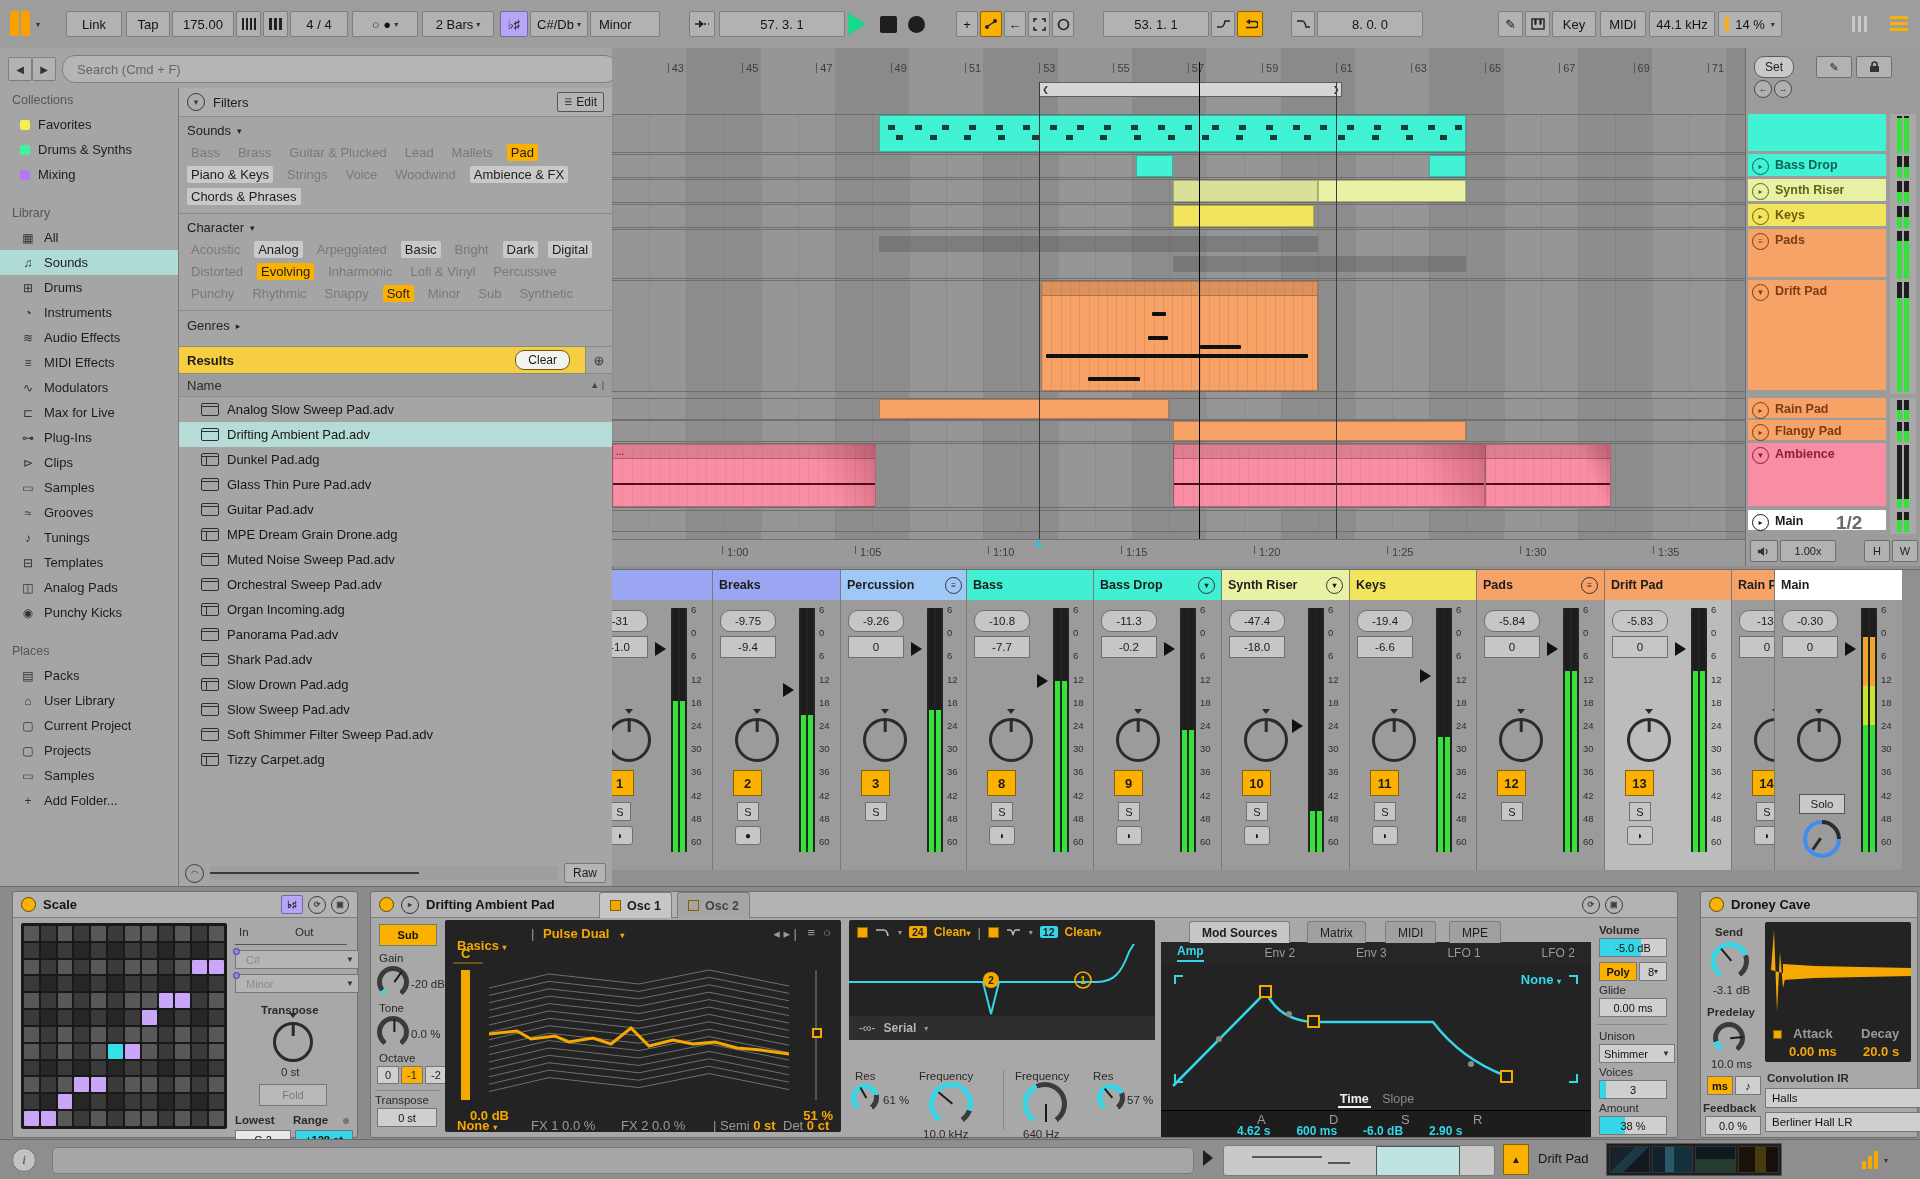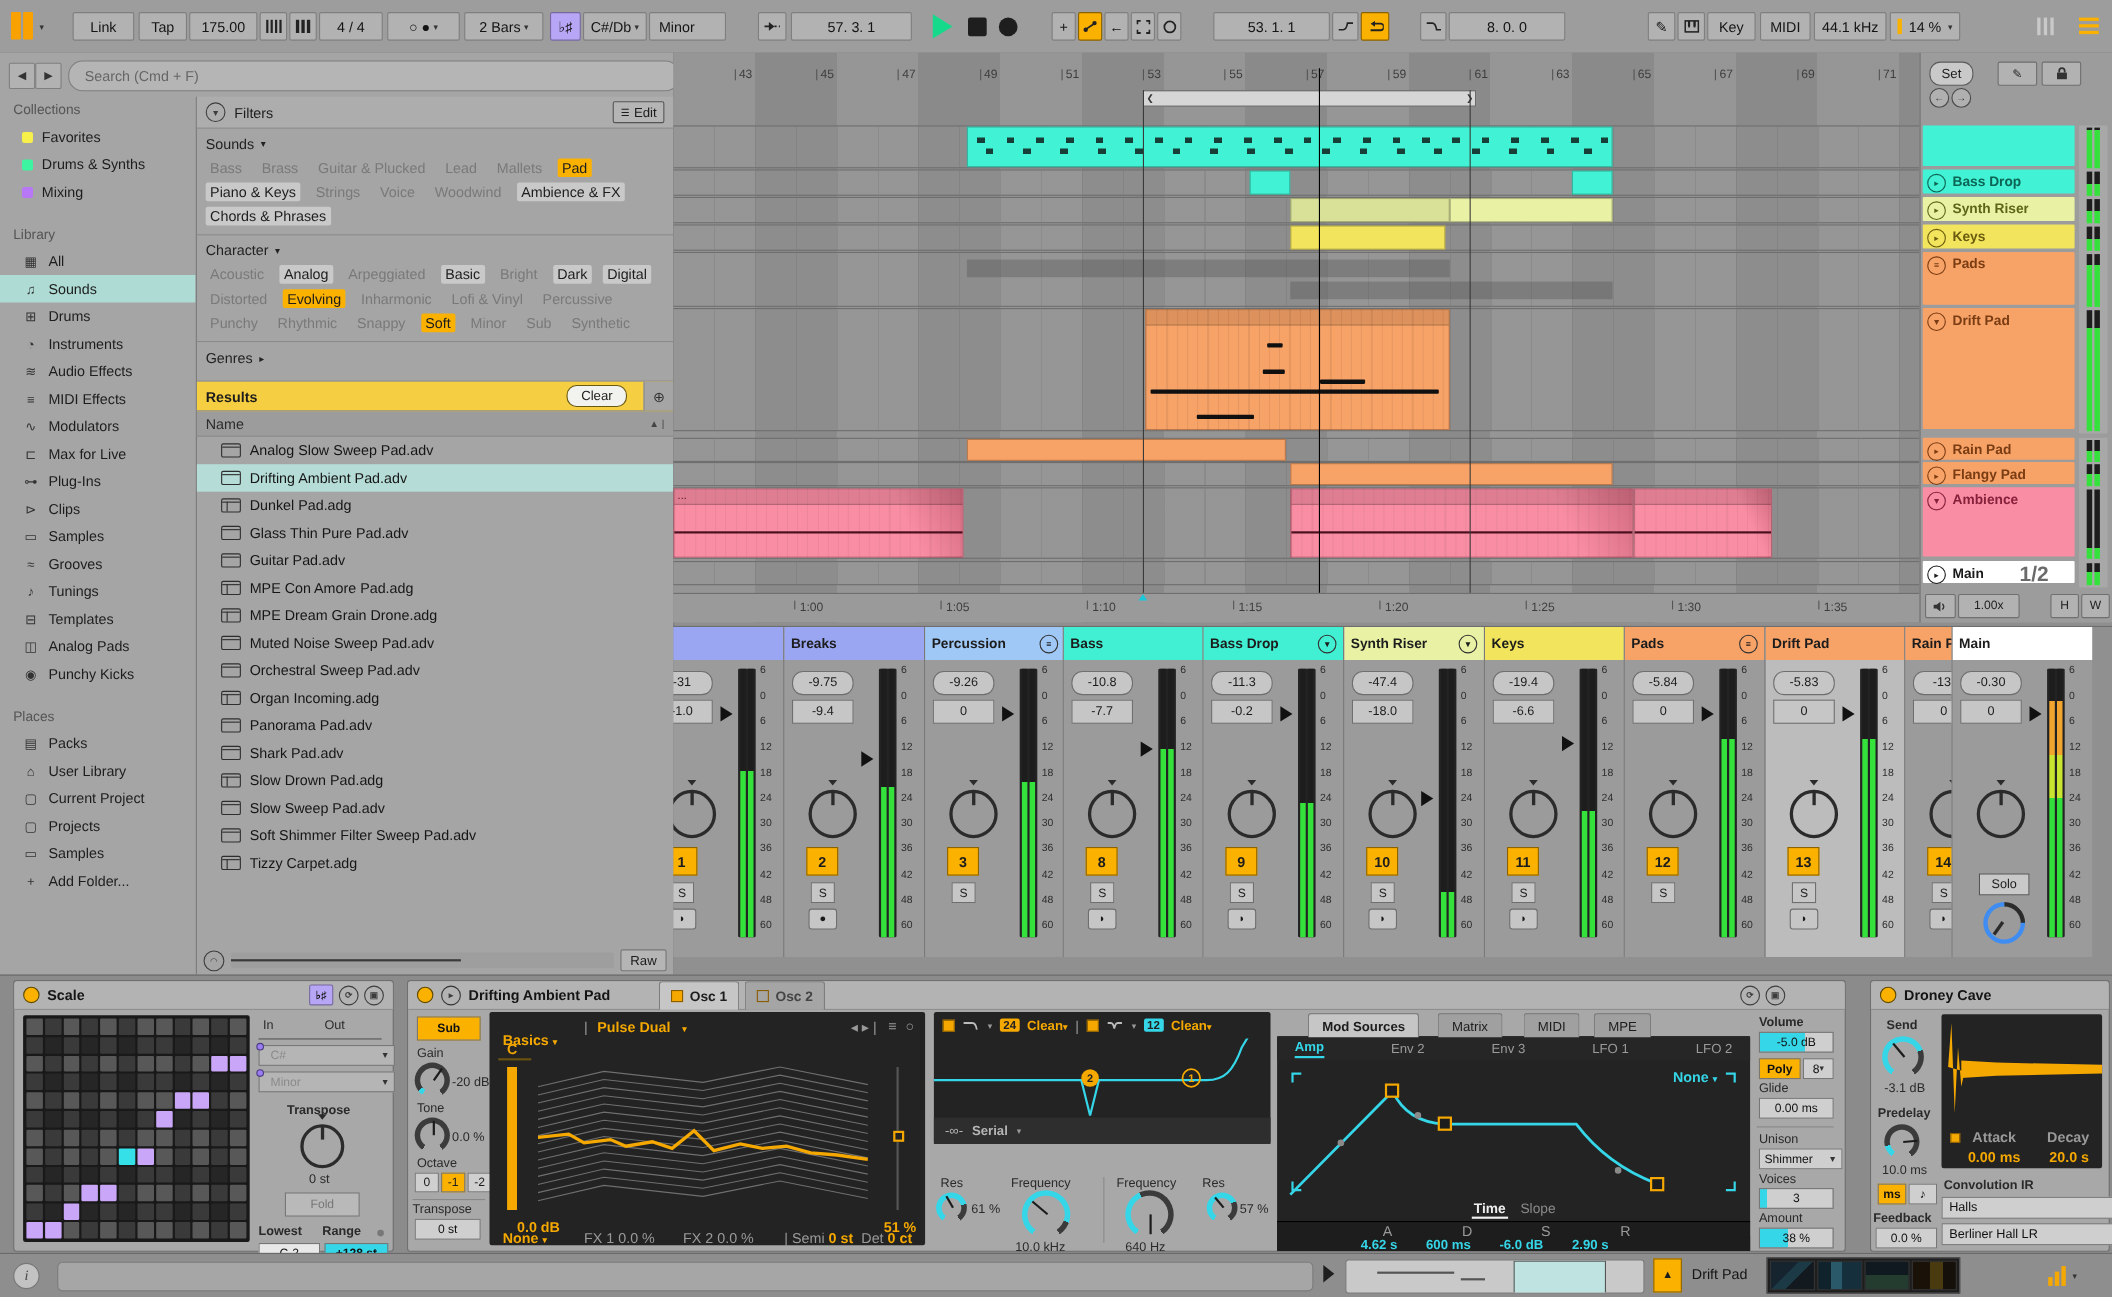--- a/index.html
+++ b/index.html
@@ -186,21 +186,21 @@
         <span class="caret">▾</span>
       </div>
     <div class="tbox" style="left:590px;width:70px;justify-content:flex-start;padding-left:8px;">Minor</div>
 
     <div class="tbox" style="left:689px;width:26px;">
       <svg width="16" height="10" viewBox="0 0 16 10">
           <path d="M1 5h7M10 5h2M14 5h1" stroke="#222" stroke-width="1.6"></path>
           <path d="M5 1l5 4-5 4z" fill="#222"></path>
         </svg>
     </div>
-    <div class="tbox" style="left:719px;width:110px;">57. 3. 1</div>
+    <div class="tbox" style="left:719px;width:126px;">57. 3. 1</div>
     <div class="abs tri-play" style="left:848px;top:13px;"></div>
     <div class="abs sq-stop" style="left:880px;top:16px;"></div>
     <div class="abs cir-rec" style="left:908px;top:16px;"></div>
     <div class="tbox" style="left:956px;width:22px;">+</div>
     <div class="tbox yellow" style="left:980px;width:22px;">
       <svg width="14" height="12" viewBox="0 0 14 12">
           <circle cx="3" cy="9" r="2" fill="#222"></circle>
           <circle cx="11" cy="3" r="2" fill="#222"></circle>
           <path d="M4 8L10 4" stroke="#222" stroke-width="1.5"></path>
         </svg>
@@ -454,24 +454,20 @@
             <div class="ficon rack"></div>
             <div>Dunkel Pad.adg</div>
           </div>
           <div class="rrow">
             <div class="ficon"></div>
             <div>Glass Thin Pure Pad.adv</div>
           </div>
           <div class="rrow">
             <div class="ficon"></div>
             <div>Guitar Pad.adv</div>
-          </div>
-          <div class="rrow">
-            <div class="ficon rack"></div>
-            <div>MPE Con Amore Pad.adg</div>
           </div>
           <div class="rrow">
             <div class="ficon rack"></div>
             <div>MPE Dream Grain Drone.adg</div>
           </div>
           <div class="rrow">
             <div class="ficon"></div>
             <div>Muted Noise Sweep Pad.adv</div>
           </div>
           <div class="rrow">

